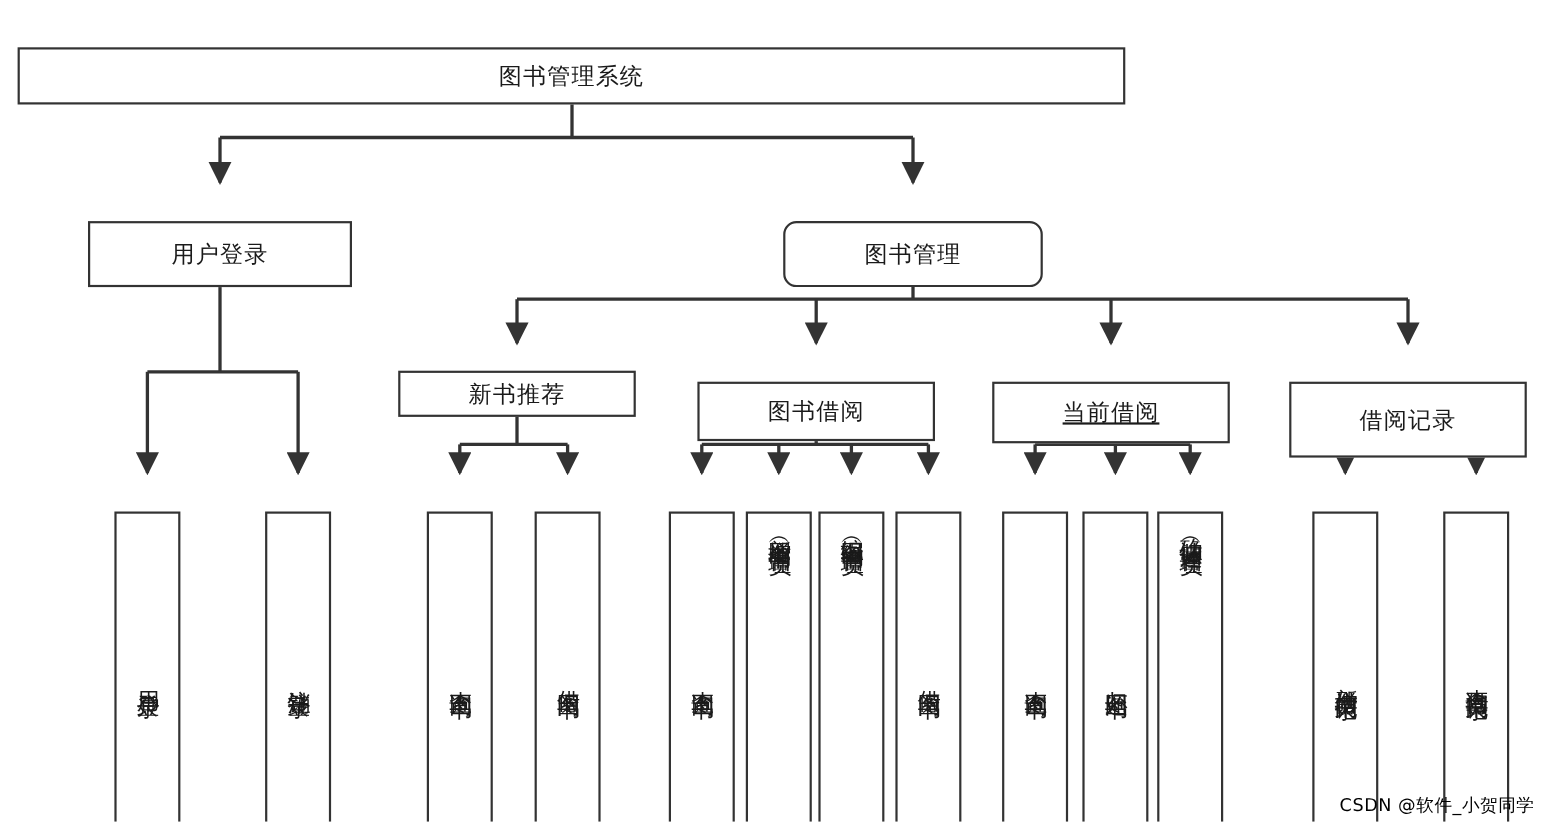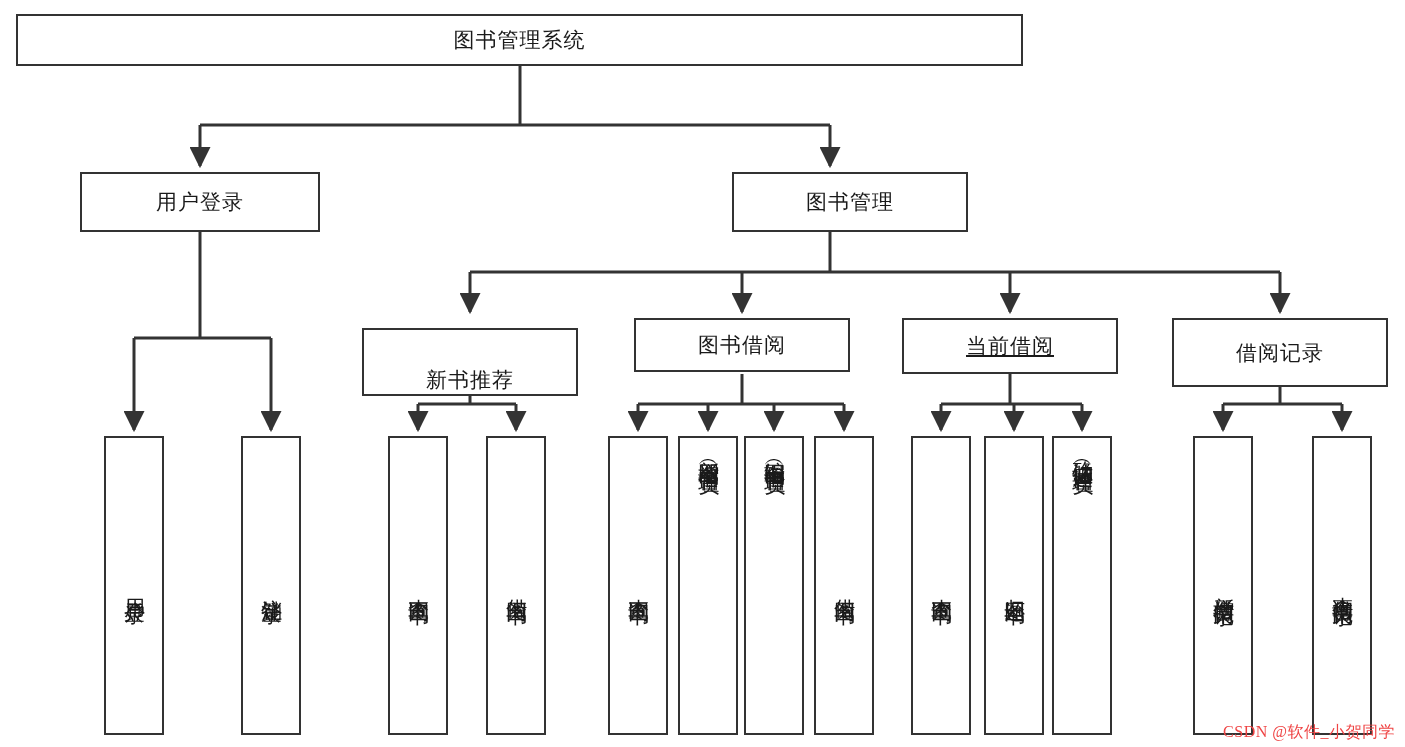--- a/index.html
+++ b/index.html
@@ -27,20 +27,21 @@
   }
   .node {
     position: absolute;
     box-sizing: border-box;
     background: #ffffff;
     border: 2px solid #333333;
     display: flex;
     align-items: center;
     justify-content: center;
     color: #1a1a1a;
+    margin-top: 29px;
   }
   .node.hnode {
     font-size: 21px;
     letter-spacing: 1px;
   }
   .node.vnode {
     writing-mode: vertical-rl;
     text-orientation: upright;
     font-size: 21px;
     line-height: 1.22;
@@ -59,24 +60,23 @@
   }
   .vnode .node-label {
     writing-mode: vertical-rl;
     text-orientation: upright;
   }
   #watermark {
     position: absolute;
     right: 10px;
     bottom: 4px;
     font-size: 16px;
-    color: #ef4444;
+    color: #000000;
     letter-spacing: 0.5px;
     white-space: nowrap;
-    font-family: Liberation Serif, serif;
   }
 </style>
 </head>
 <body>
 
 <div id="canvas">
 
   <svg class="edges" viewBox="0 0 1405 747" xmlns="http://www.w3.org/2000/svg">
     <defs>
       <marker id="arrow" viewBox="0 0 10 10" refX="9" refY="5" markerWidth="7" markerHeight="7" orient="auto-start-reverse">
@@ -127,25 +127,25 @@
     </g>
   </svg>
 
   <div class="node hnode" style="left:16px; top:14px; width:1007px; height:52px;">
     <span class="node-label">图书管理系统</span>
   </div>
 
   <div class="node hnode" style="left:80px; top:172px; width:240px; height:60px;">
     <span class="node-label">用户登录</span>
   </div>
-  <div class="node hnode" style="left:732px; top:172px; width:236px; height:60px;">
+  <div class="node hnode" style="left:712px; top:172px; width:236px; height:60px;border-radius:12px;">
     <span class="node-label">图书管理</span>
   </div>
 
-  <div class="node hnode" style="left:362px; top:328px; width:216px; height:68px;align-items:flex-end;">
+  <div class="node hnode" style="left:362px; top:308px; width:216px; height:42px;">
     <span class="node-label">新书推荐</span>
   </div>
   <div class="node hnode" style="left:634px; top:318px; width:216px; height:54px;">
     <span class="node-label">图书借阅</span>
   </div>
   <div class="node hnode" style="left:902px; top:318px; width:216px; height:56px;text-decoration:underline;">
     <span class="node-label">当前借阅</span>
   </div>
   <div class="node hnode" style="left:1172px; top:318px; width:216px; height:69px;">
     <span class="node-label">借阅记录</span>

